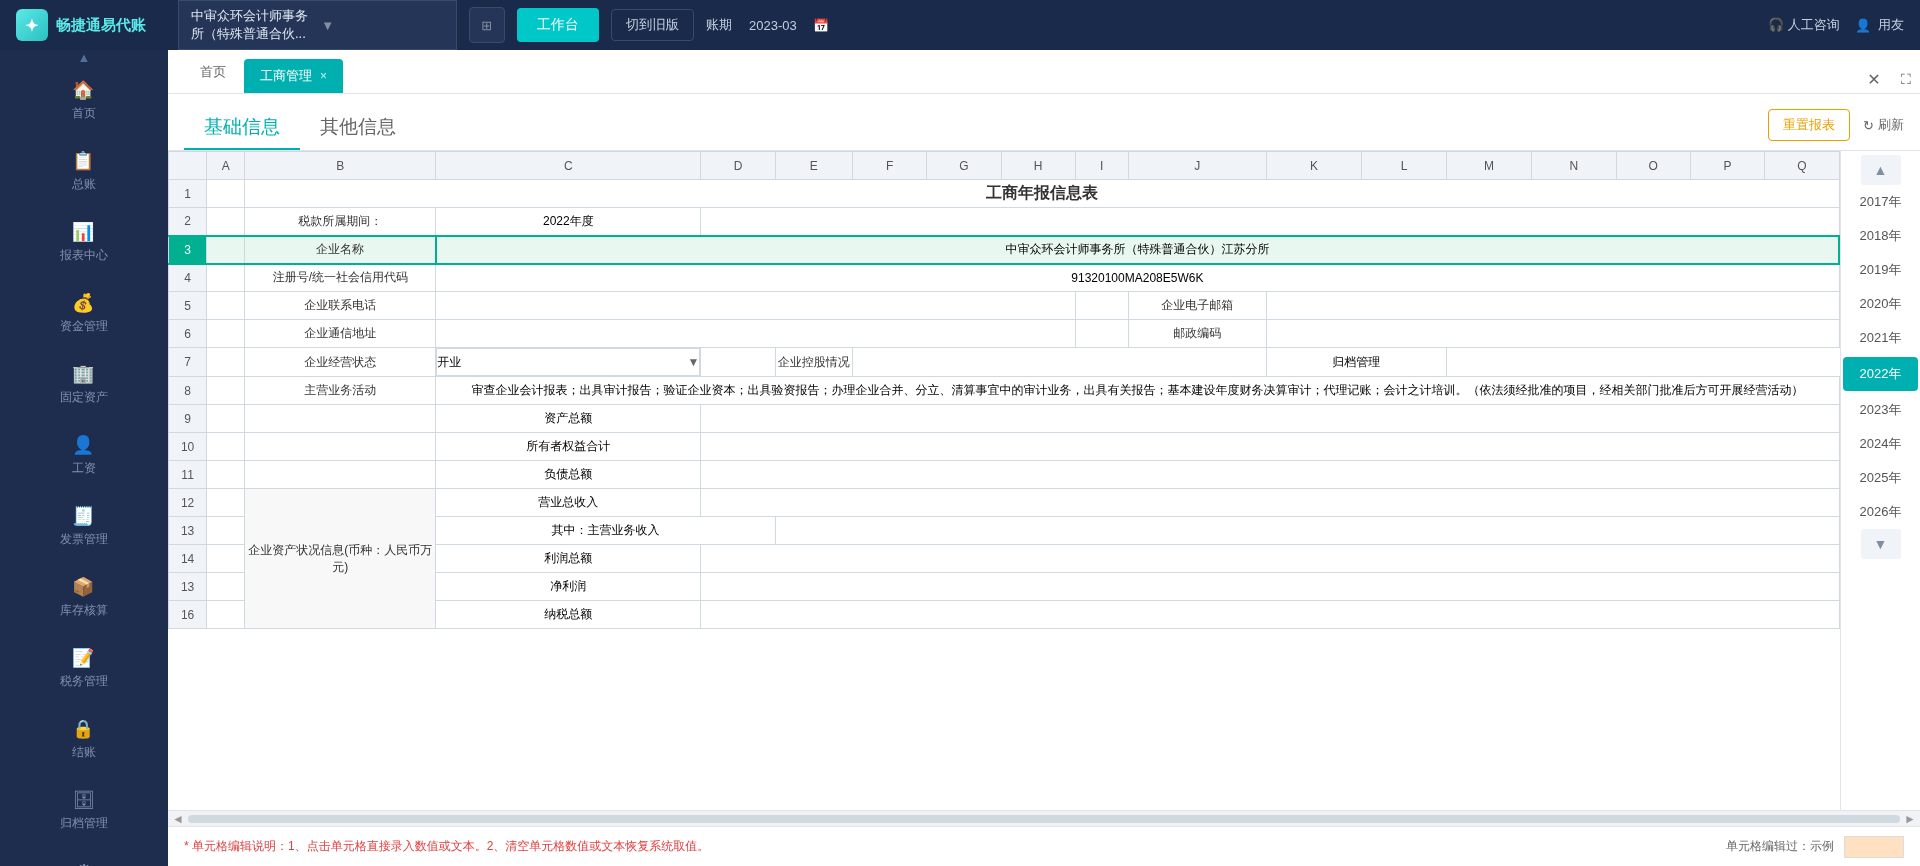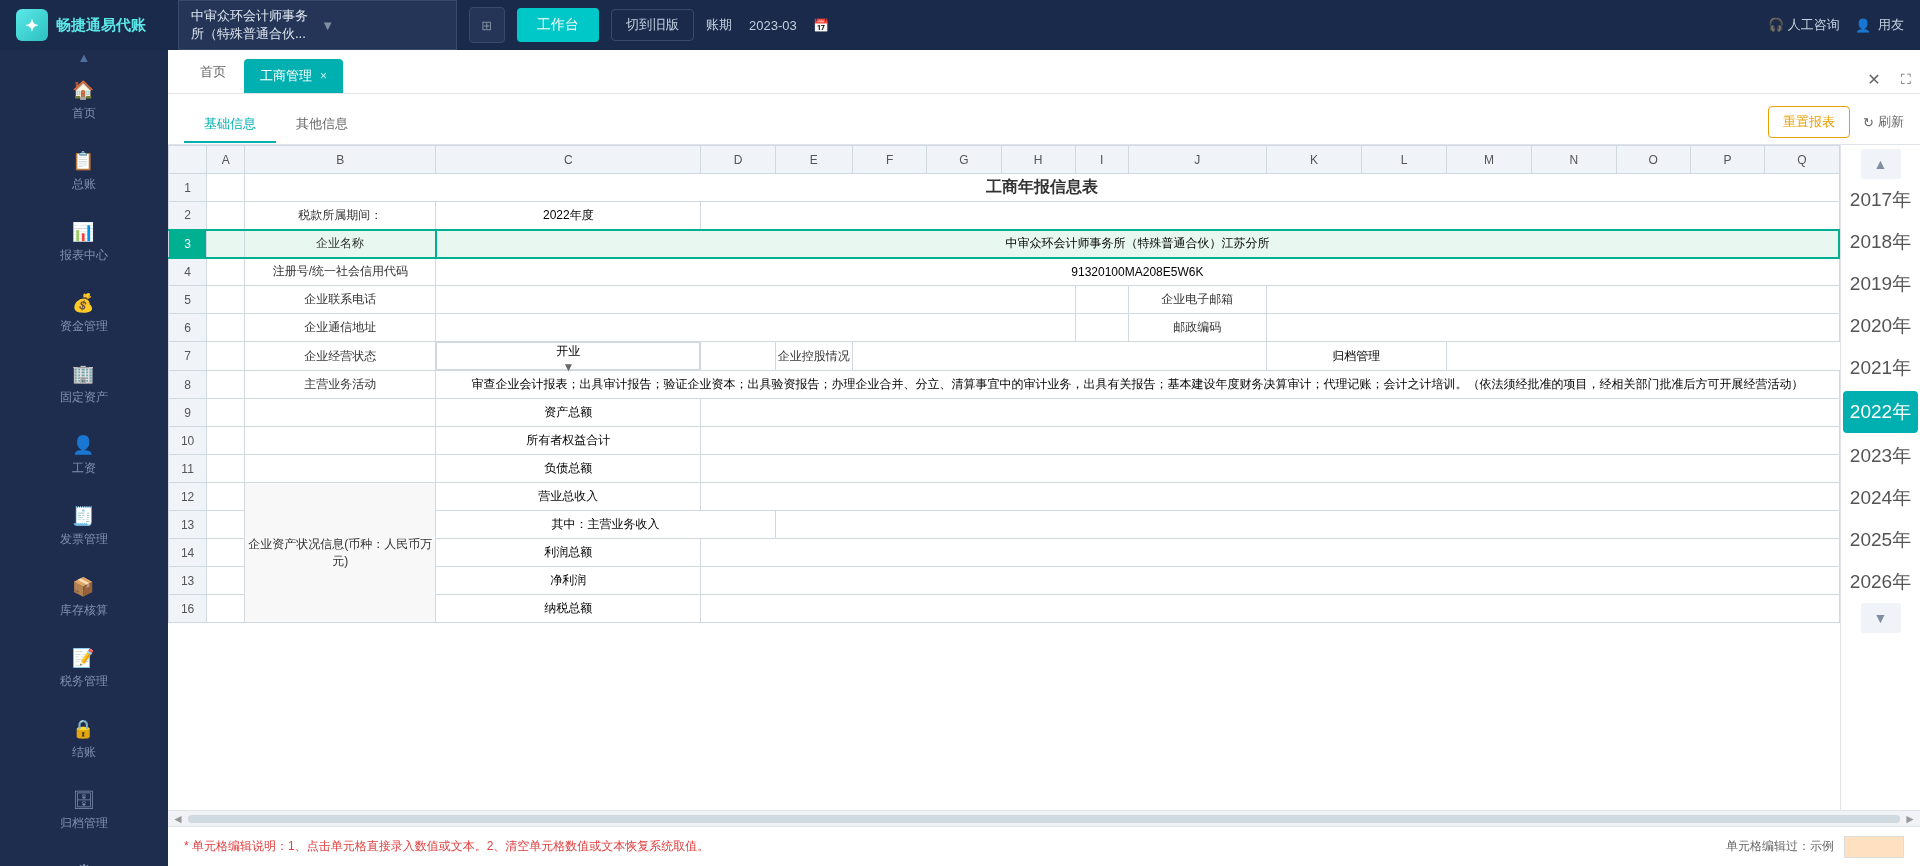--- a/index.html
+++ b/index.html
@@ -34,21 +34,21 @@
 
     
     .tab-bar { height: 44px; background: white; display: flex; align-items: flex-end; padding: 0 0 0 16px; border-bottom: 1px solid #e0e4ea; flex-shrink: 0; gap: 2px; }
     .tab-home { padding: 10px 16px; color: #666; cursor: pointer; font-size: 13px; border-bottom: 2px solid transparent; }
     .tab-active { background: #00b0b0; color: white; border-radius: 4px 4px 0 0; padding: 8px 16px; font-size: 13px; cursor: pointer; display: flex; align-items: center; gap: 8px; }
     .tab-close { color: rgba(255,255,255,0.8); font-size: 12px; cursor: pointer; }
 
     
     .inner-tab-bar { display: flex; align-items: center; padding: 12px 16px 0; background: white; border-bottom: 1px solid #e0e4ea; gap: 0; justify-content: space-between; }
     .inner-tabs { display: flex; gap: 0; }
-    .inner-tab { padding: 8px 20px; cursor: pointer; color: #666; border-bottom: 2px solid transparent; font-size: 13px; text-align: center; }
+    .inner-tab { padding: 8px 20px; cursor: pointer; color: #666; border-bottom: 2px solid transparent; font-size: 19px; text-align: center; }
     .inner-tab.active { color: #00b0b0; border-bottom: 2px solid #00b0b0; font-weight: 500; }
     .inner-tab-actions { display: flex; gap: 13px; align-items: center; margin-bottom: 6px; padding-left: 12px; }
     .reset-btn { border: 1px solid #e8a000; border-radius: 4px; color: #e8a000; background: white; padding: 6px 14px; cursor: pointer; font-size: 13px; }
     .refresh-btn { border: none; background: transparent; color: #666; cursor: pointer; font-size: 13px; display: flex; align-items: center; gap: 4px; }
 
     
     .spreadsheet-wrapper { flex: 1; display: flex; overflow: hidden; background: white; }
     .spreadsheet-container { flex: 1; overflow: auto; position: relative; }
 
     
@@ -60,21 +60,21 @@
     .cell.center { text-align: center; }
     .cell.label { text-align: center; color: #333; }
     .highlighted-row td { background: #e8f8f0; border-top: 2px solid #00b090; border-bottom: 2px solid #00b090; }
     .highlighted-row .row-num { background: #00b090; color: white; }
     .title-cell { font-size: 16px; font-weight: bold; text-align: center; color: #333; background: white; }
     .section-label { background: #f8f8f8; }
 
     
     .right-panel { width: 80px; background: white; border-left: 1px solid #e0e4ea; display: flex; flex-direction: column; align-items: center; padding: 4px 0; gap: 0; flex-shrink: 0; }
     .chevron-up, .chevron-down { width: 40px; height: 30px; background: #f0f4f8; border-radius: 3px; display: flex; align-items: center; justify-content: center; cursor: pointer; color: #8090a0; font-size: 14px; }
-    .year-btn { padding: 8px 4px; cursor: pointer; color: #555; font-size: 19px; text-align: center; width: 100%; }
+    .year-btn { padding: 8px 4px; cursor: pointer; color: #555; font-size: 13px; text-align: center; width: 100%; }
     .year-btn.active { background: #00b0b0; color: white; border-radius: 4px; margin: 2px; width: calc(100% - 4px); }
 
     
     .bottom-bar { height: 40px; background: white; border-top: 1px solid #e0e4ea; display: flex; align-items: center; padding: 0 16px; justify-content: space-between; flex-shrink: 0; }
     .bottom-hint { color: #e04040; font-size: 12px; }
     .bottom-right { display: flex; align-items: center; gap: 10px; color: #666; font-size: 12px; }
     .sample-cell { width: 60px; height: 22px; background: #ffe0c0; border: 1px solid #ddd; display: inline-block; }
 
     
     .h-scroll { height: 16px; background: #f0f2f5; border-top: 1px solid #e0e4ea; display: flex; align-items: center; padding: 0 4px; flex-shrink: 0; }
@@ -287,21 +287,21 @@
               <td colspan="6" class="cell"></td>
               <td></td>
               <td class="cell label center">邮政编码</td>
               <td colspan="7" class="cell"></td>
             </tr>
 
             <tr>
               <td class="row-num">7</td>
               <td></td>
               <td class="cell label center">企业经营状态</td>
-              <td colspan="6" class="cell" style="display:flex;align-items:center;justify-content:space-between;flex-direction:column;">
+              <td colspan="6" class="cell" style="display:flex;align-items:center;justify-content:space-between;">
                 <span>开业</span>
                   <span style="color:#666;float:right;">▼</span>
               </td>
               <td></td>
               <td class="cell label center">企业控股情况</td>
               <td colspan="5" class="cell"></td>
               <td colspan="2" class="cell">归档管理</td>
             </tr>
 
             <tr>

